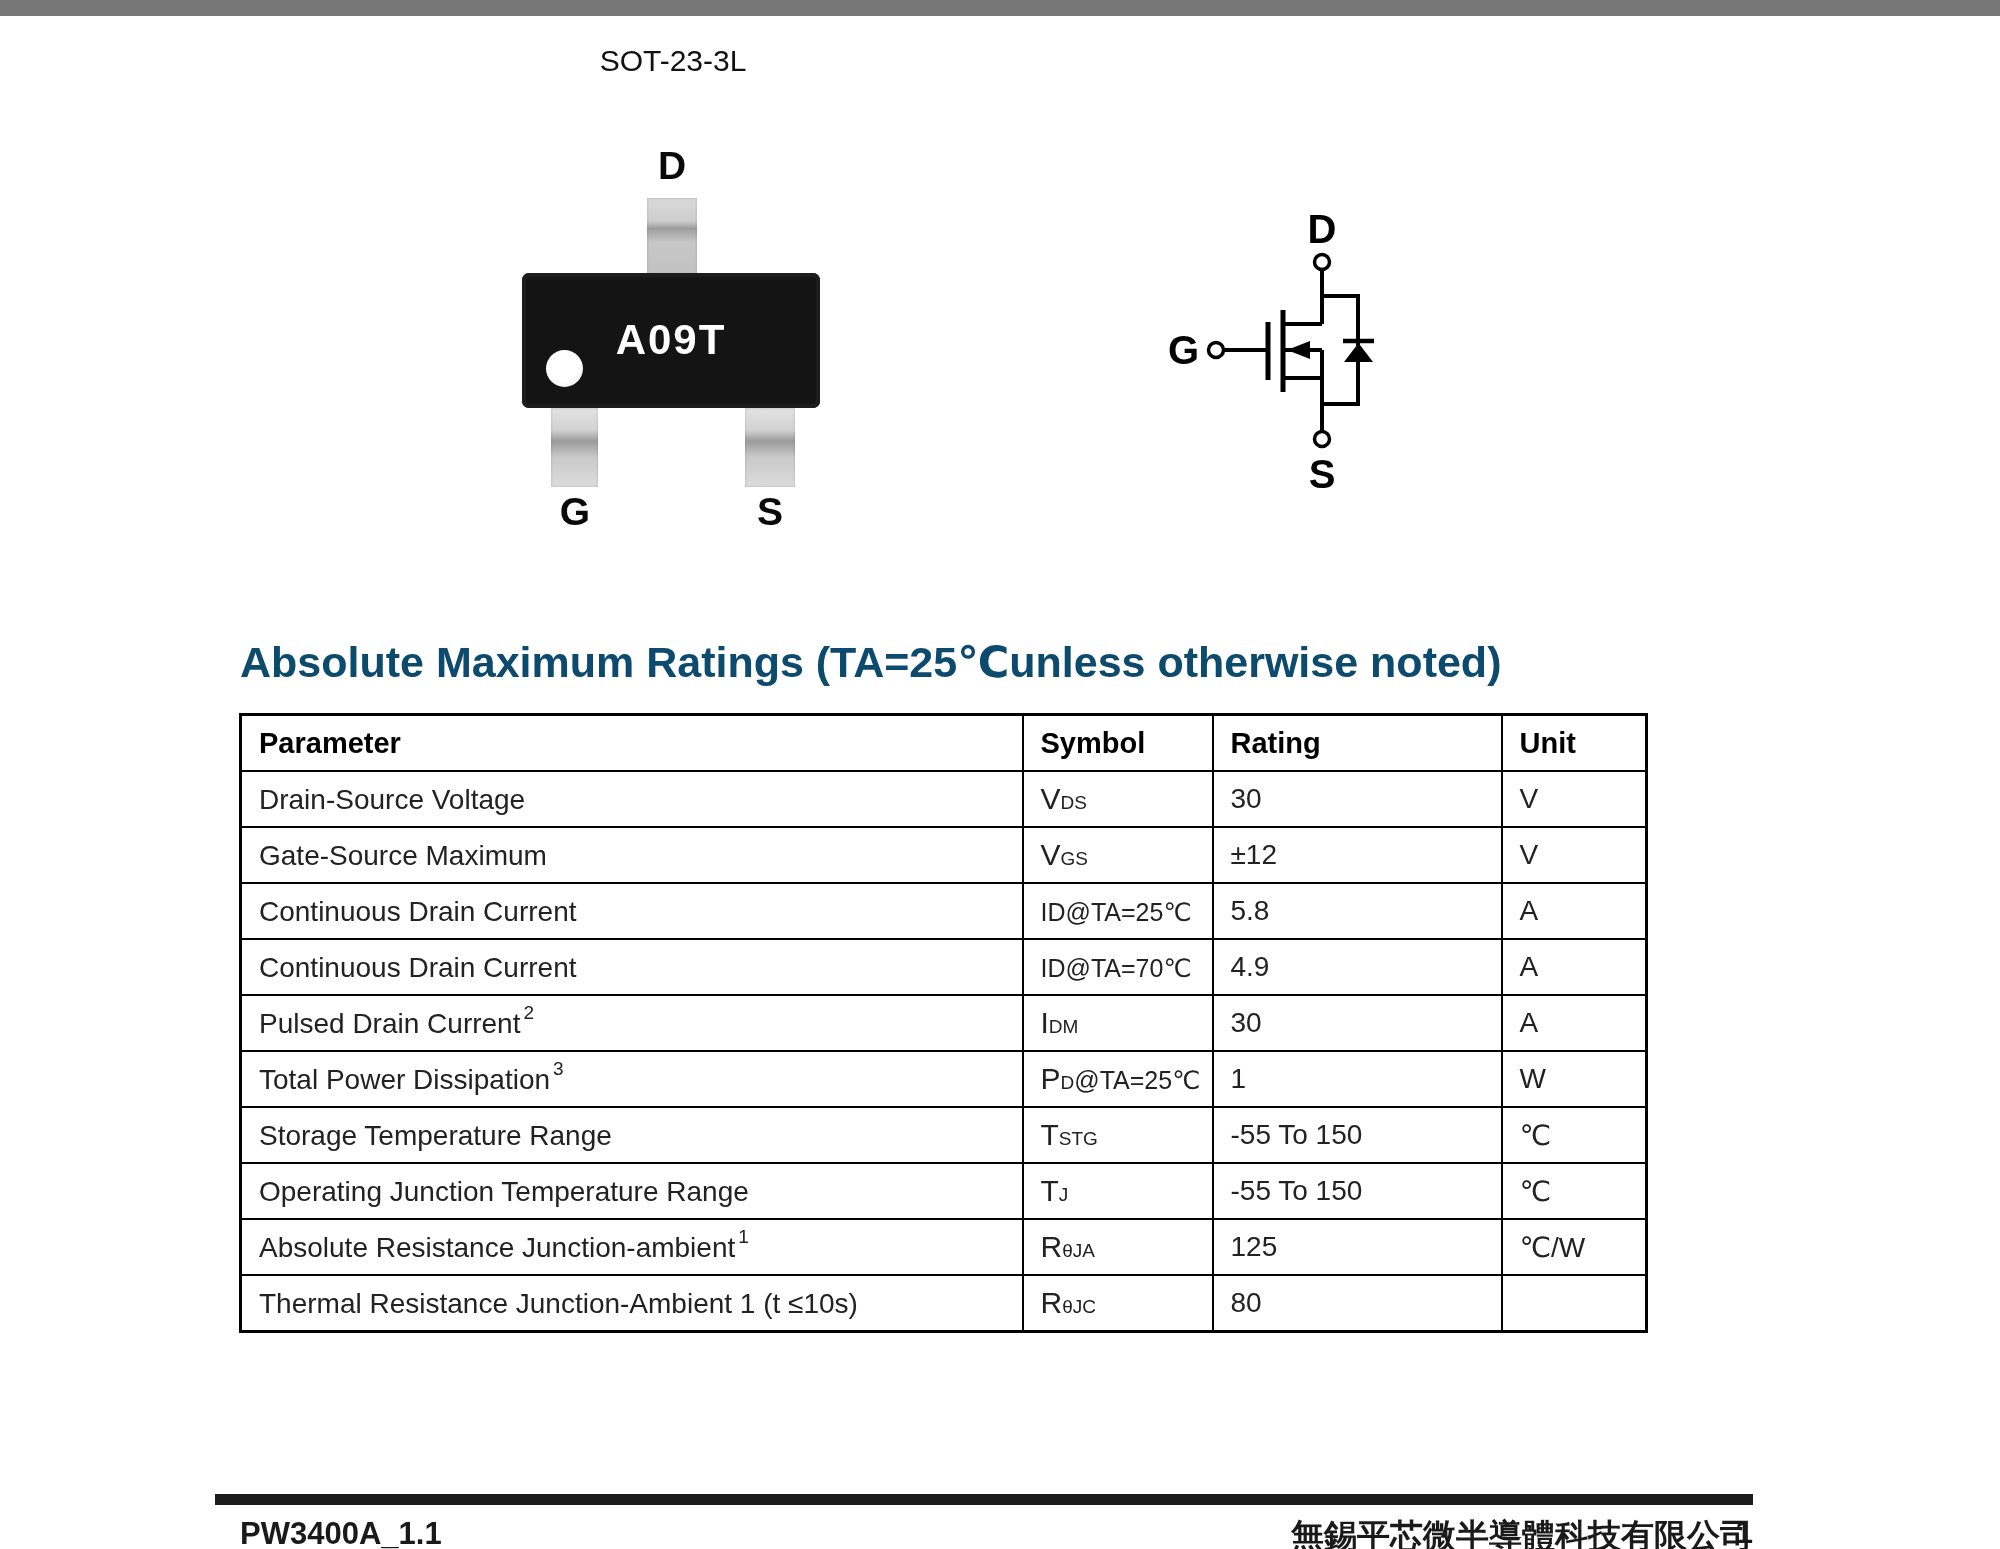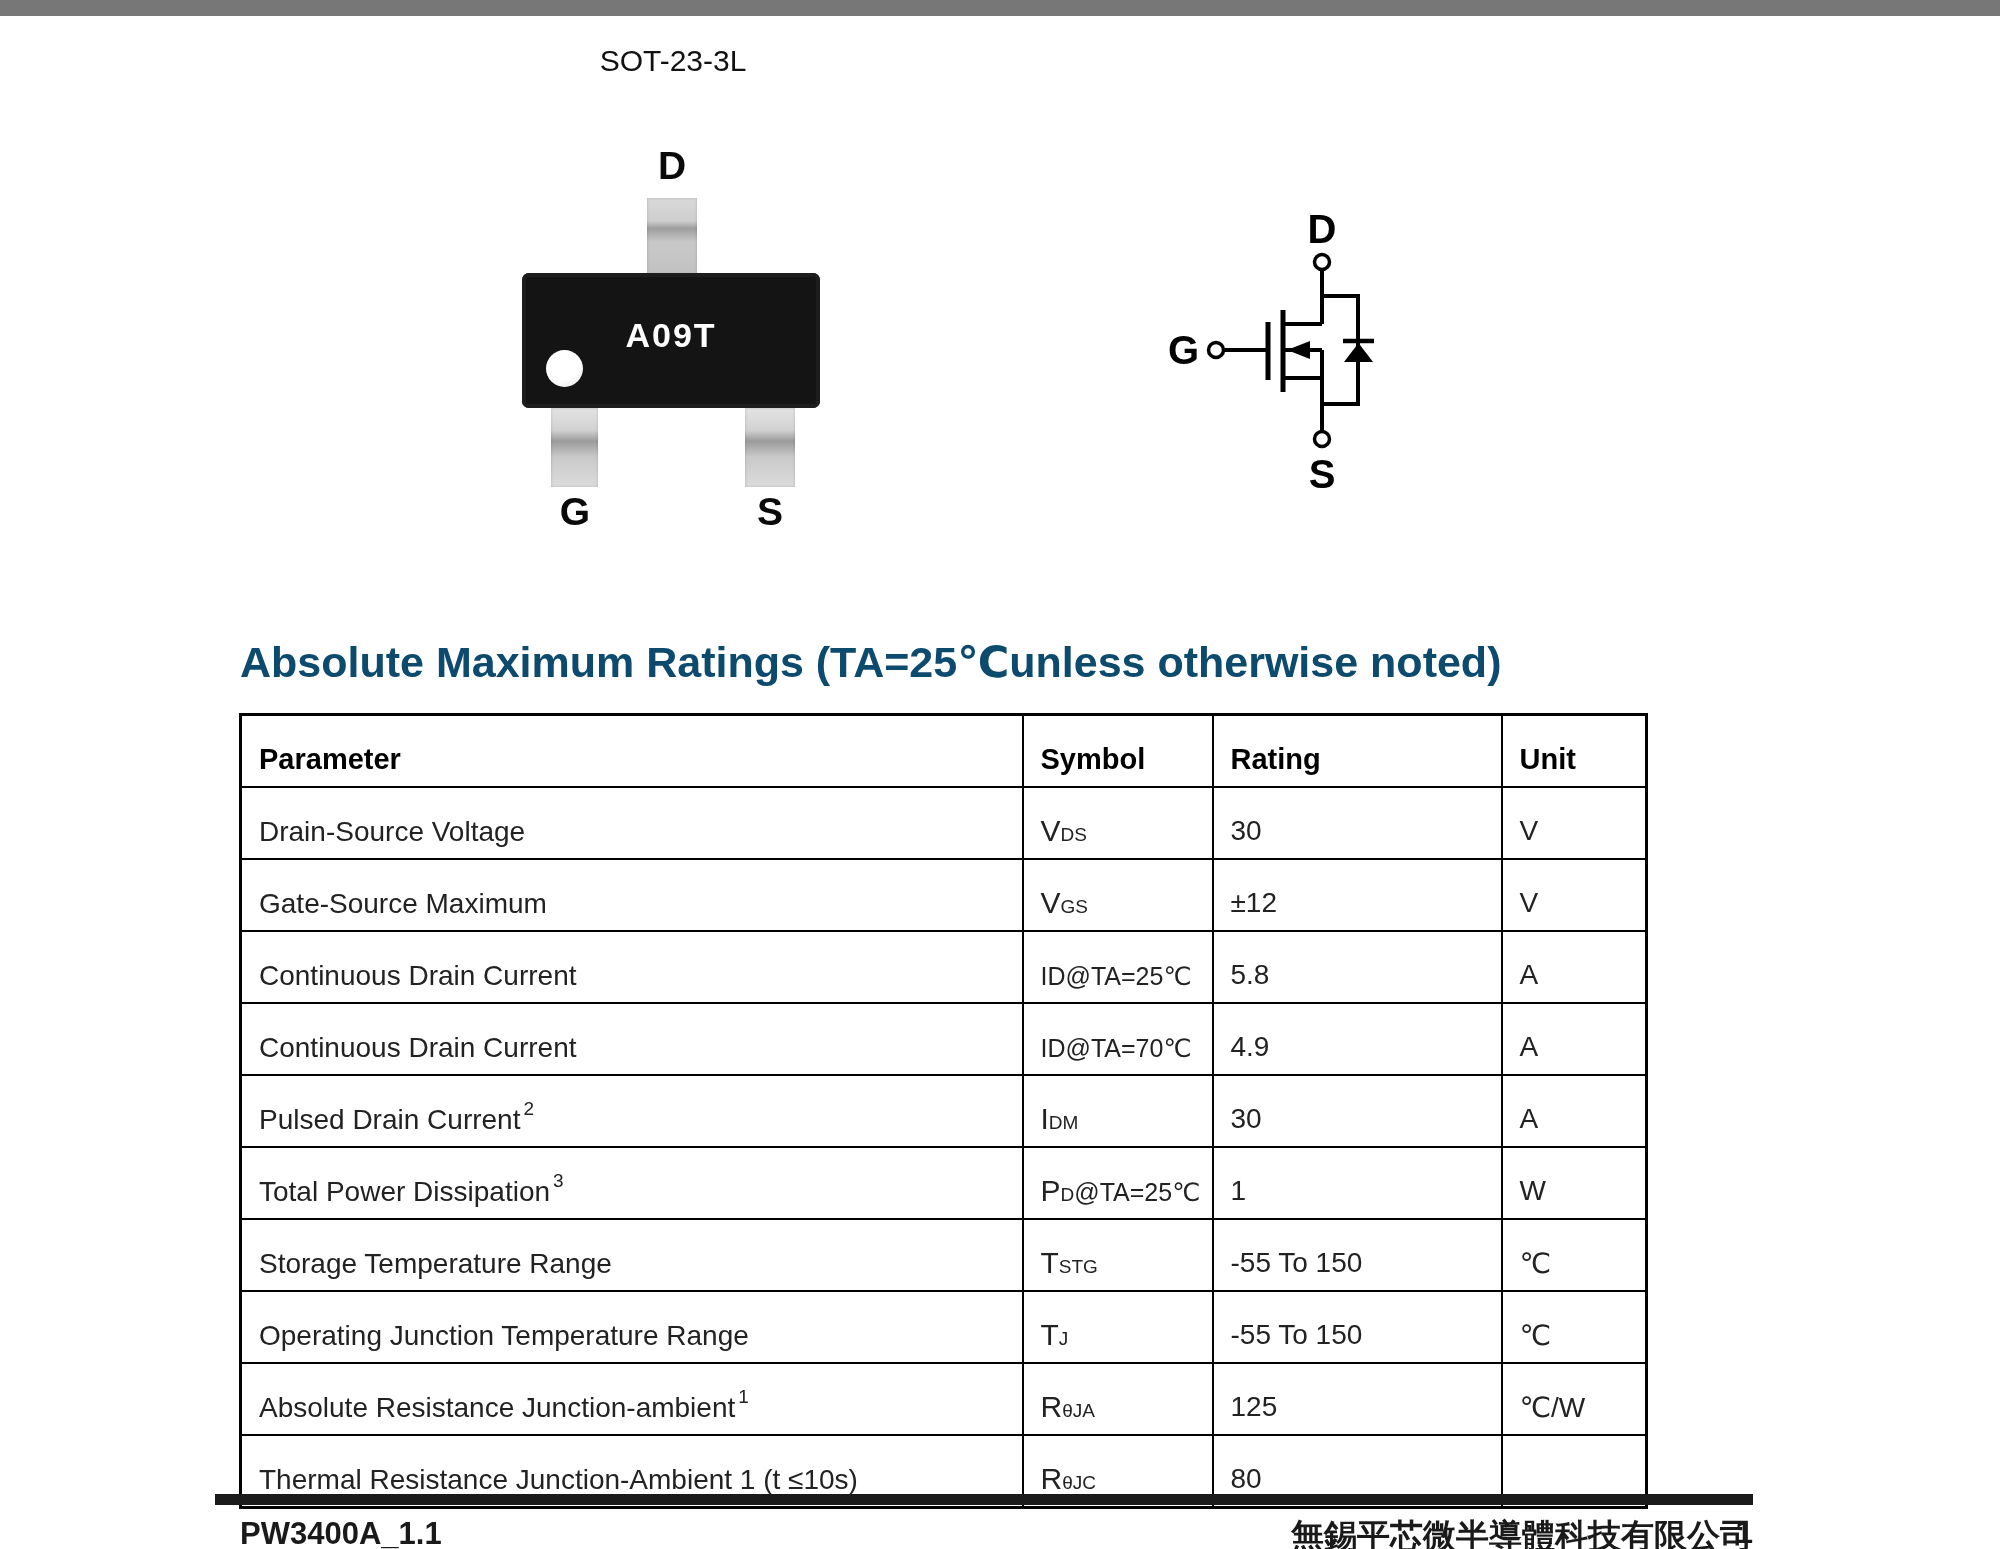--- a/index.html
+++ b/index.html
@@ -23,34 +23,34 @@
   .s-label{left:740px;top:474px;width:60px;}
   .pin{background:linear-gradient(to bottom,#e3e3e3 0%,#d2d2d2 28%,#9b9b9b 42%,#c9c9c9 62%,#dcdcdc 100%);
     box-shadow:inset 0 0 3px rgba(0,0,0,.18);}
   .pin-top{left:647px;top:182px;width:50px;height:76px;
     background:linear-gradient(to bottom,#d9d9d9 0%,#cfcfcf 30%,#9d9d9d 40%,#c8c8c8 58%,#c2c2c2 100%);}
   .pin-g{left:551px;top:392px;width:47px;height:79px;}
   .pin-s{left:745px;top:392px;width:50px;height:79px;}
   .pkg-body{left:522px;top:257px;width:298px;height:135px;background:#141414;border-radius:7px;
     box-shadow:inset 0 0 0 4px #1d1d1d;}
   .pkg-marking{left:522px;top:300px;width:298px;text-align:center;
-    color:#fff;font-weight:bold;font-size:34px;letter-spacing:2px;}
+    color:#fff;font-weight:bold;font-size:42px;letter-spacing:2px;}
   .pin1-dot{left:546px;top:334px;width:37px;height:37px;border-radius:50%;
     background:radial-gradient(circle at 40% 35%,#ffffff 55%,#e2e2e2 100%);}
 
   
   .schematic{left:1130px;top:180px;}
 
   
   .section-title{left:240px;top:622px;font-size:43px;font-weight:bold;line-height:48px;}
 
   
   .ratings{left:239px;top:697px;width:1406px;border-collapse:collapse;table-layout:fixed;}
   .ratings td,.ratings th{border:2px solid #000;height:54px;vertical-align:middle;
-    text-align:left;padding:16px 8px 0 17px;overflow:hidden;white-space:nowrap;}
+    text-align:left;padding:0 8px 0 17px;overflow:hidden;white-space:nowrap;}
   .ratings{border:3px solid #000;}
   .ratings th{font-size:29px;font-weight:bold;color:#000;}
   .ratings td{font-size:28px;font-weight:normal;color:#222;}
   .sym{font-size:30px;}
   .sym-sub{font-size:19px;}
   .sym-rest{font-size:25px;}
   .param sup{font-size:19px;position:relative;top:-4px;margin-left:3px;vertical-align:super;}
 
   
   .footer-line{left:215px;top:1478px;width:1538px;height:11px;background:#1b1b1b;}

